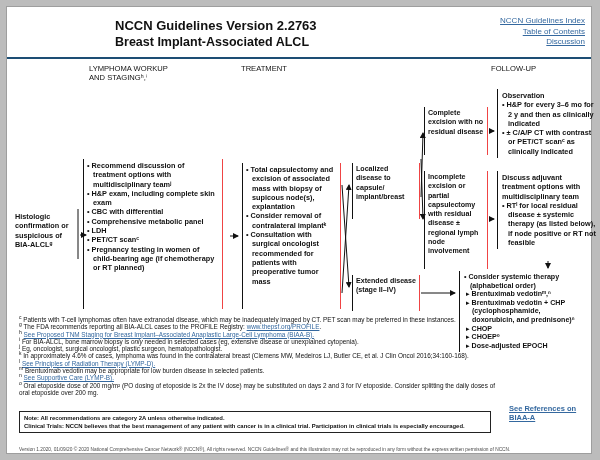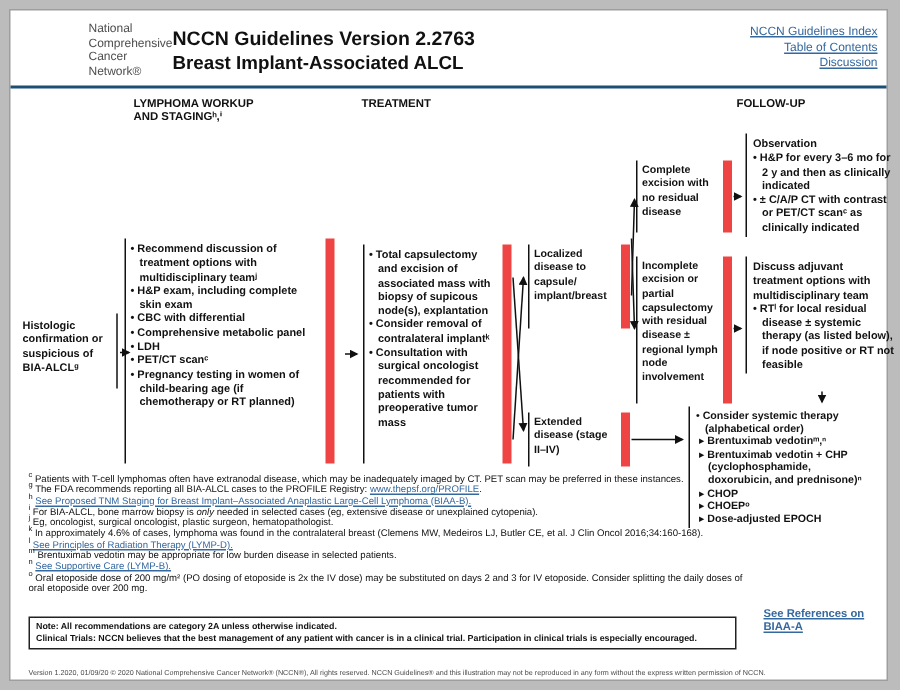--- a/index.html
+++ b/index.html
@@ -20,25 +20,25 @@
     font-size:10px; font-weight:bold; display:flex; align-items:center;
     justify-content:center; letter-spacing:.3px;
   }
   .org { left:52px; top:7px; font-size:8px; line-height:9.5px; color:#4d4d4d; }
   .t1 { left:108px; top:11px; font-size:13px; font-weight:bold; }
   .t2 { left:108px; top:28px; font-size:12.5px; font-weight:bold; }
   .hlinks { right:6px; top:9px; text-align:right; font-size:8px; line-height:10.5px; }
   a.lnk { color:#34689f; text-decoration:underline; cursor:pointer; }
   .rule { left:0; top:50px; width:100%; height:2px; background:#1d4e74; }
   
-  .colhead { font-size:7.6px; font-weight:bold; line-height:8.6px; }
+  .colhead { font-size:7.6px; font-weight:normal; line-height:8.6px; }
   
   .box { font-size:7.3px; font-weight:bold; line-height:9.3px; box-sizing:border-box; }
   .fz71 { font-size:7.1px; }
-  .vbars { border-left:1px solid #111; border-right:6px solid #ef4444; padding:2px 3px; }
+  .vbars { border-left:1px solid #111; border-right:1px solid #ef4444; padding:2px 3px; }
   .lbar  { border-left:1px solid #111; padding:2px 0 2px 4px; }
   .b { padding-left:6px; text-indent:-6px; }
   .sub { margin-left:2px; padding-left:6px; text-indent:-6px; }
   svg.flow { left:0; top:0; pointer-events:none; }
   
   .footnotes { left:12px; top:309px; width:480px; font-size:6.4px; line-height:7.3px; }
   .footnotes sup { font-size:5px; line-height:0; }
   .footnotes em { font-style:italic; }
   
   .notebox {
@@ -70,26 +70,20 @@
     <path d="M335,286 L342,178" stroke="#111" stroke-width="1" fill="none" marker-end="url(#ah)"></path>
     <path d="M335,178 L342,280" stroke="#111" stroke-width="1" fill="none" marker-end="url(#ah)"></path>
     <path d="M414,190 L416,126" stroke="#111" stroke-width="1" fill="none" marker-end="url(#ah)"></path>
     <path d="M414,152 L416,212" stroke="#111" stroke-width="1" fill="none" marker-end="url(#ah)"></path>
     <path d="M482,124 L487,124" stroke="#111" stroke-width="1" fill="none" marker-end="url(#ah)"></path>
     <path d="M482,212 L487,212" stroke="#111" stroke-width="1" fill="none" marker-end="url(#ah)"></path>
     <path d="M541,254 L541,261" stroke="#111" stroke-width="1" fill="none" marker-end="url(#ah)"></path>
     <path d="M414,286 L448,286" stroke="#111" stroke-width="1" fill="none" marker-end="url(#ah)"></path>
   </svg>
 
-  <div class="abs org">
-    <div>National</div>
-    <div>Comprehensive</div>
-    <div>Cancer</div>
-    <div>Network®</div>
-  </div>
   <div class="abs t1">NCCN Guidelines Version 2.2763</div>
   <div class="abs t2">Breast Implant-Associated ALCL</div>
   <div class="abs hlinks">
     <div><a class="lnk">NCCN Guidelines Index</a></div>
     <div><a class="lnk">Table of Contents</a></div>
     <div><a class="lnk">Discussion</a></div>
   </div>
   <div class="abs rule"></div>
 
   <div class="abs colhead" style="left:82px; top:58px;">

